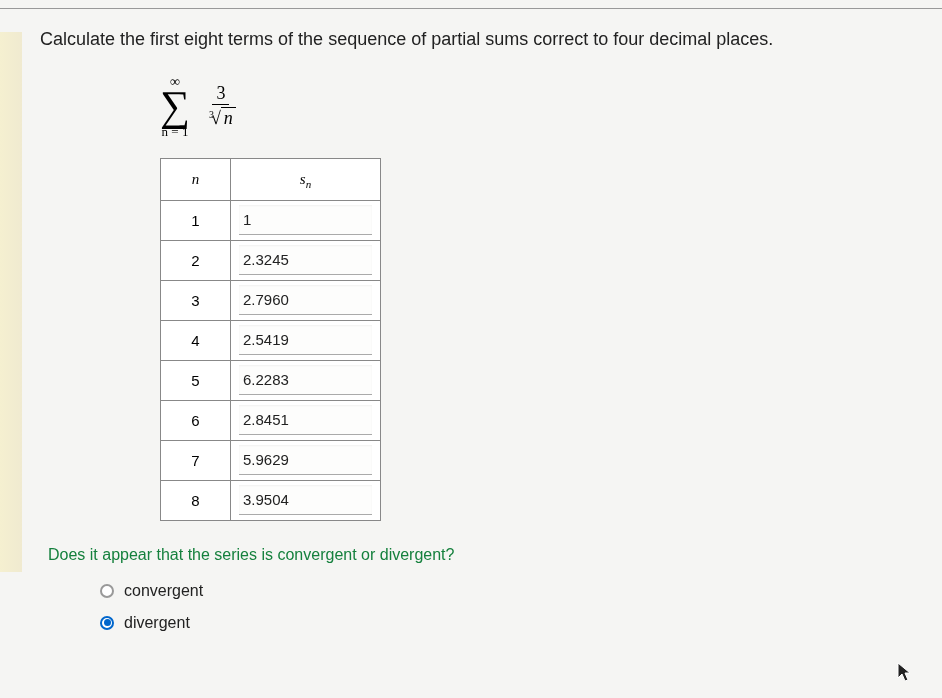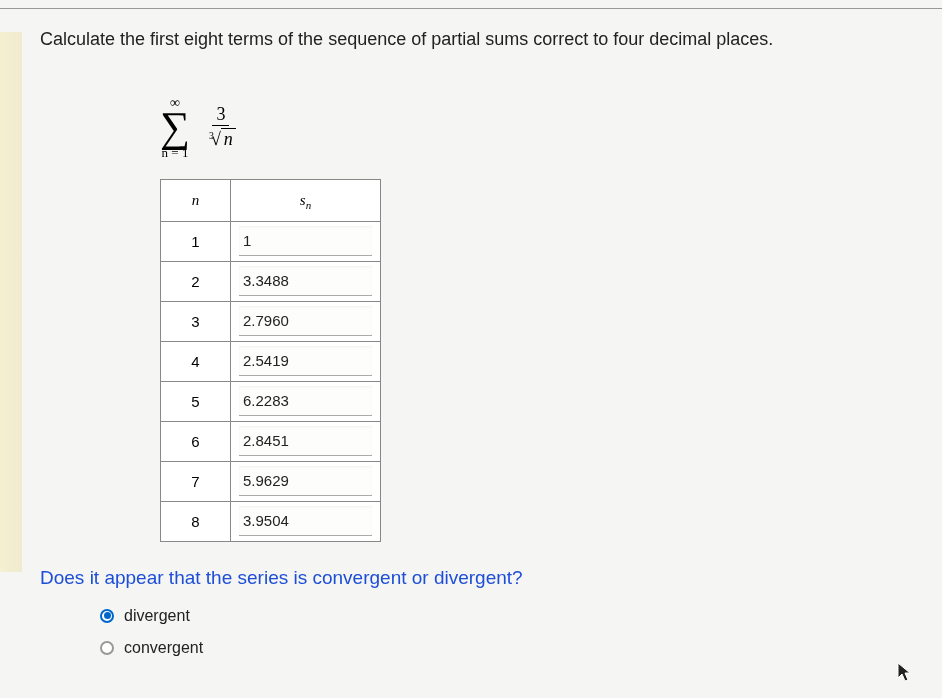--- a/index.html
+++ b/index.html
@@ -32,21 +32,21 @@
       width: 22px;
       height: 540px;
       background: linear-gradient(to right, #f5f0d0, #f0ead0);
     }
     .content {
       padding: 20px 40px 0 40px;
     }
     .question-text {
       font-size: 18px;
       color: #222;
-      margin-bottom: 46px;
+      margin-bottom: 25px;
     }
     .formula {
       margin-left: 120px;
       margin-bottom: 20px;
       font-family: 'Times New Roman', serif;
     }
     .sigma-wrap {
       display: inline-flex;
       flex-direction: column;
       align-items: center;
@@ -132,23 +132,23 @@
       border-bottom: 1px solid #aaa;
       background: #fdfdfc;
       font-size: 15px;
       padding: 6px 4px;
       color: #222;
       box-shadow: inset 0 1px 2px rgba(0,0,0,0.05);
     }
     .sub { font-size: 11px; font-style: italic; position: relative; top: 4px; }
     .question2 {
       margin-top: 25px;
-      font-size: 19px;
-      color: #1d4ed8;
-      margin-left: 0;
+      font-size: 16px;
+      color: #15803d;
+      margin-left: 8px;
     }
     .radios {
       margin-top: 18px;
       margin-left: 60px;
     }
     .radio-row {
       display: flex;
       align-items: center;
       margin-bottom: 14px;
       font-size: 16px;
@@ -221,21 +221,21 @@
         <tbody>
           <tr>
             <td class="col-n">1</td>
             <td class="col-sn">
                 <span class="input-like">1</span>
               </td>
           </tr>
           <tr>
             <td class="col-n">2</td>
             <td class="col-sn">
-                <span class="input-like">3.3488</span>
+                <span class="input-like">2.3245</span>
               </td>
           </tr>
           <tr>
             <td class="col-n">3</td>
             <td class="col-sn">
                 <span class="input-like">2.7960</span>
               </td>
           </tr>
           <tr>
             <td class="col-n">4</td>
@@ -268,26 +268,26 @@
               </td>
           </tr>
         </tbody>
       </table>
     </div>
 
     <div class="question2">Does it appear that the series is convergent or divergent?</div>
 
     <div class="radios">
       <div class="radio-row">
+        <span class="radio"></span>
+        <span>convergent</span>
+      </div>
+      <div class="radio-row">
         <span class="radio selected"></span>
         <span>divergent</span>
-      </div>
-      <div class="radio-row">
-        <span class="radio"></span>
-        <span>convergent</span>
       </div>
     </div>
   </div>
 
   <div class="cursor">
     <svg width="18" height="22" viewBox="0 0 18 22">
       <path d="M 2 2 L 2 17 L 6 13 L 9 20 L 12 19 L 9 12 L 14 12 Z" fill="#222" stroke="#fff" stroke-width="1"></path>
     </svg>
   </div>
 </div>

